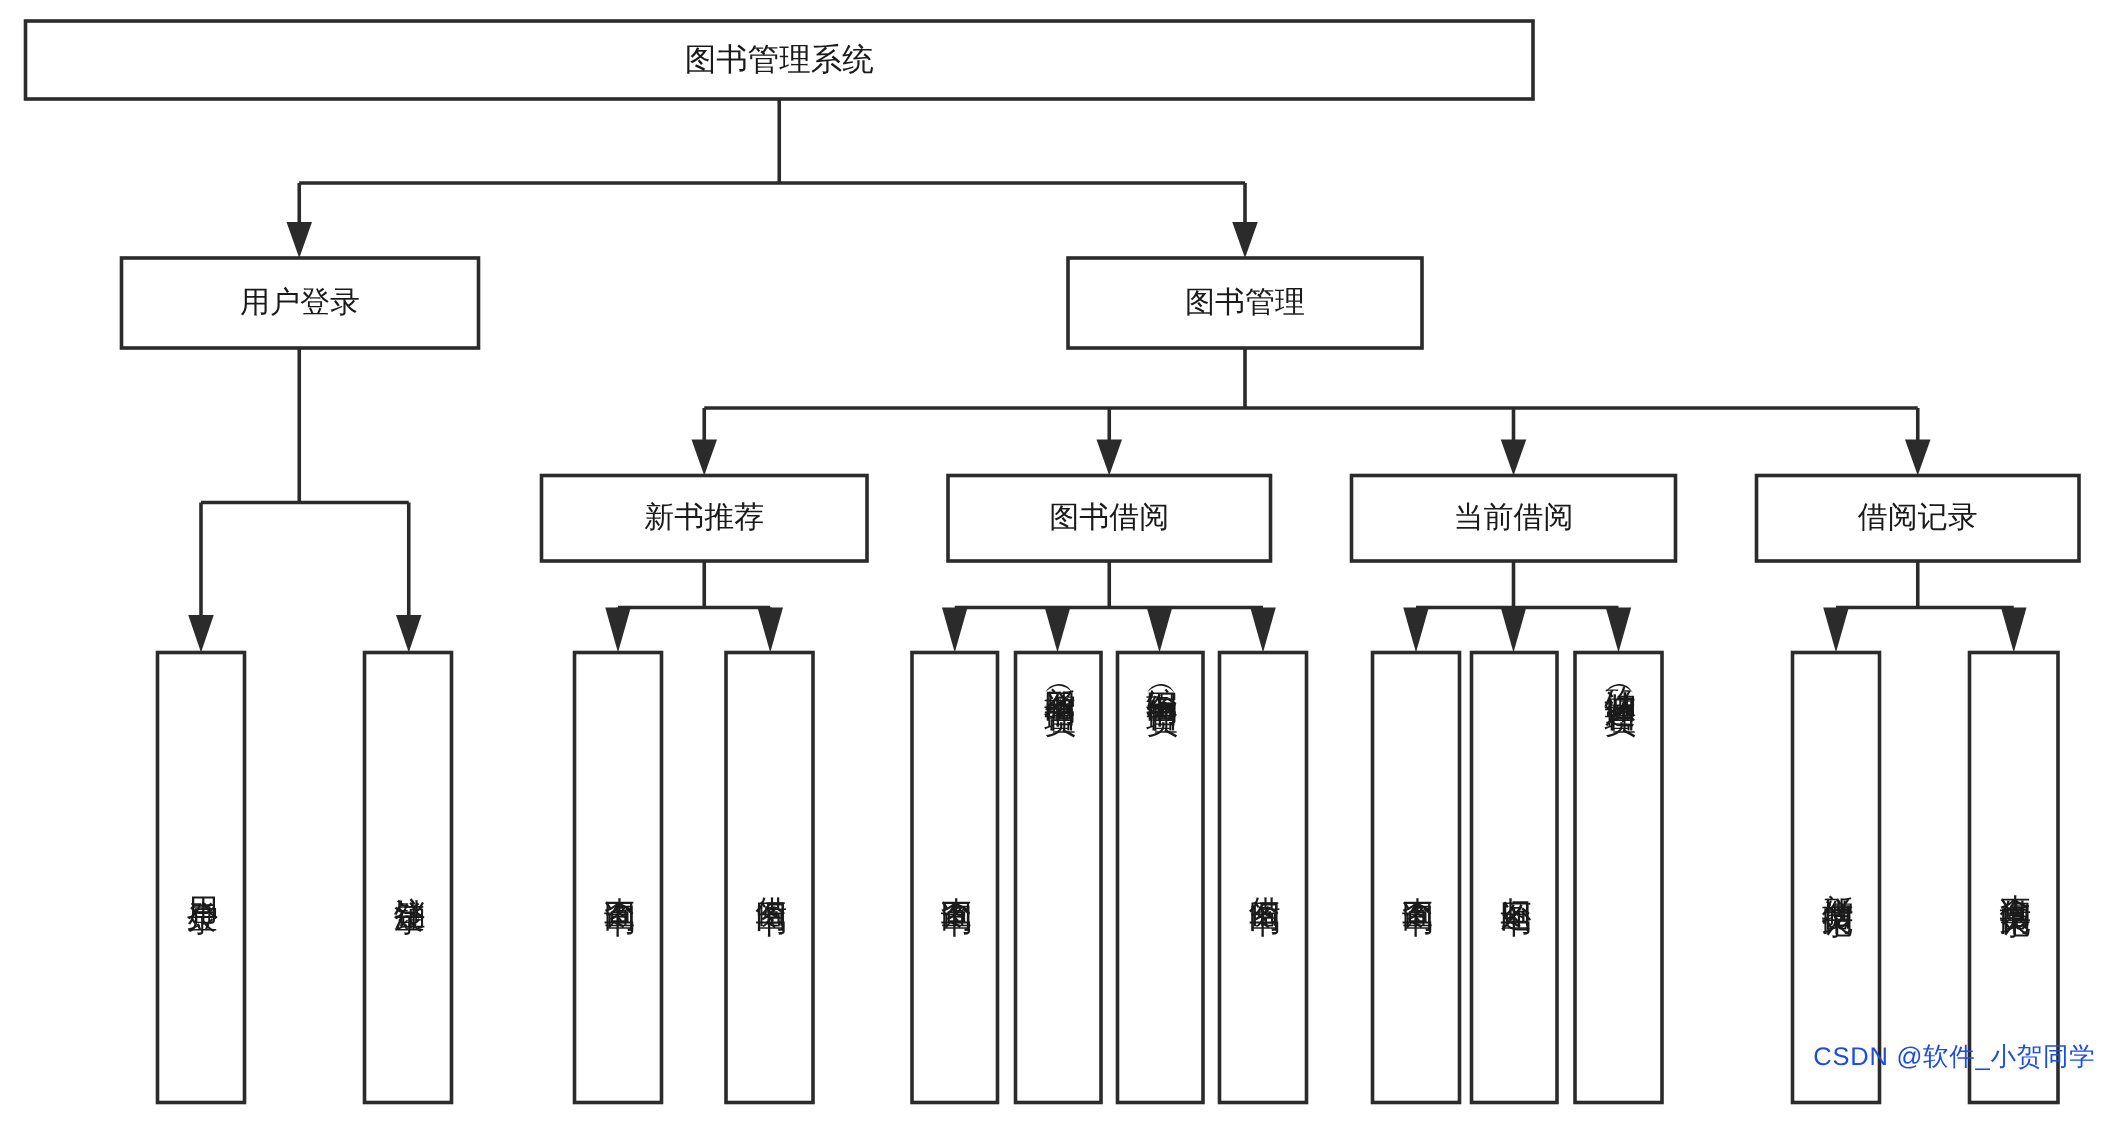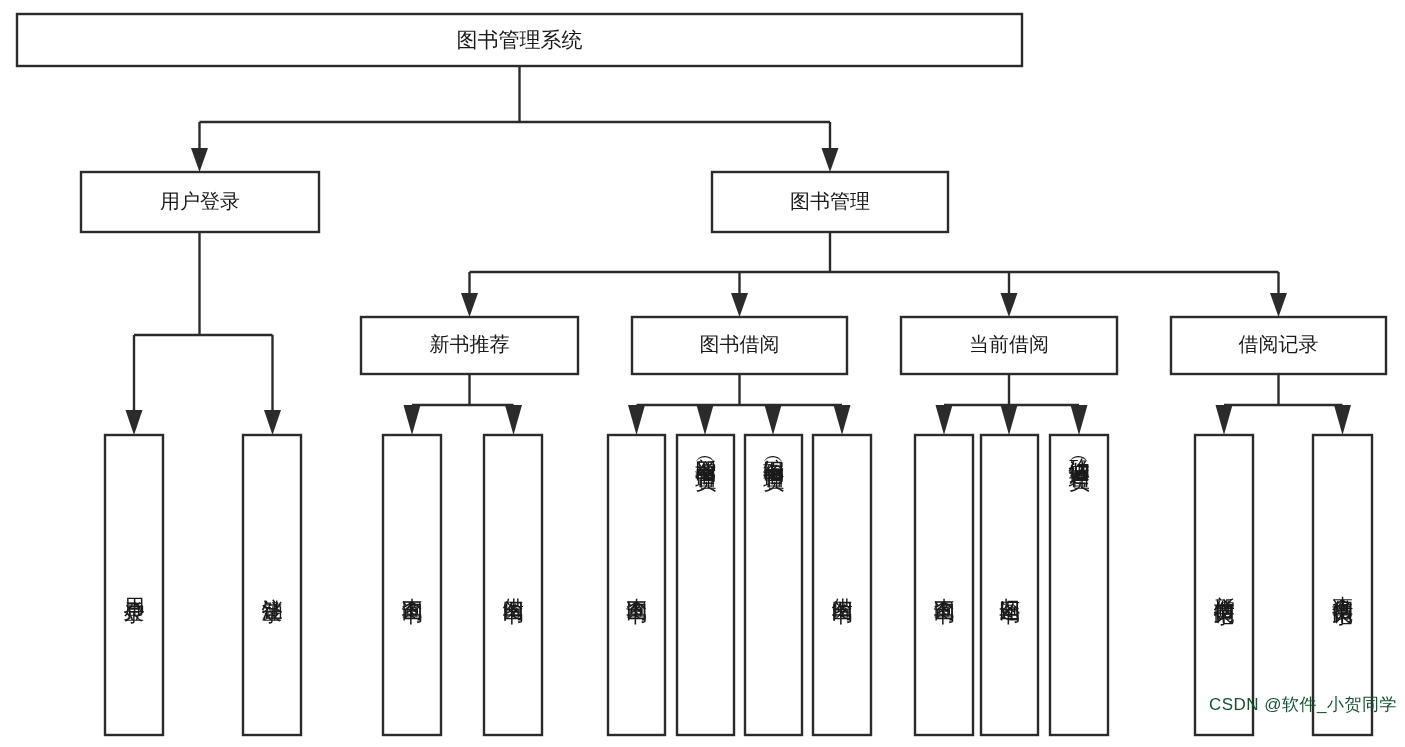--- a/index.html
+++ b/index.html
@@ -71,21 +71,21 @@
     letter-spacing: 2px;
     color: #1a1a1a;
     white-space: nowrap;
   }
   .watermark {
     position: absolute;
     right: 8px;
     bottom: 6px;
     font-family: "Liberation Sans", "DejaVu Sans", sans-serif;
     font-size: 17px;
-    color: #14532d;
+    color: #1d4ed8;
     letter-spacing: 0.5px;
     white-space: nowrap;
   }
 </style>
 </head>
 <body>
 
 <div id="diagram-root">
 
   <svg class="diagram-canvas" viewBox="0 0 1405 747">

